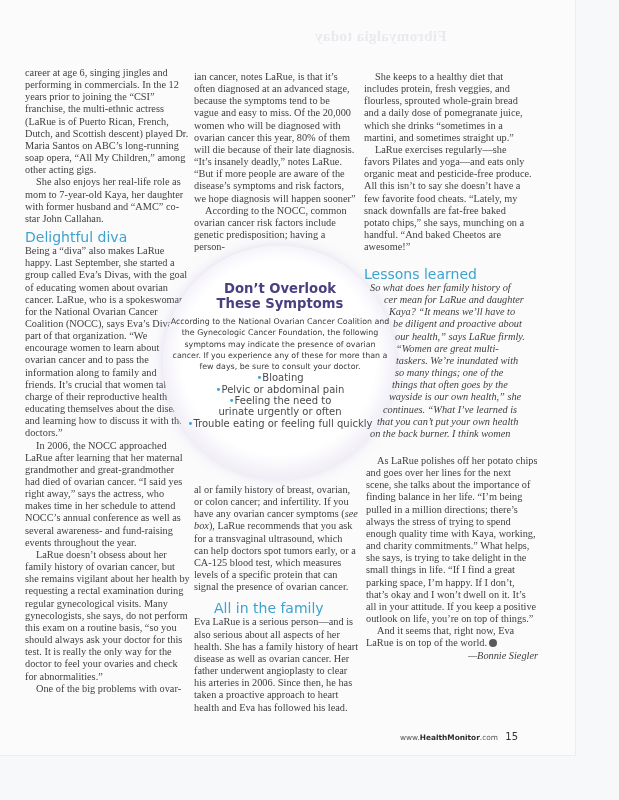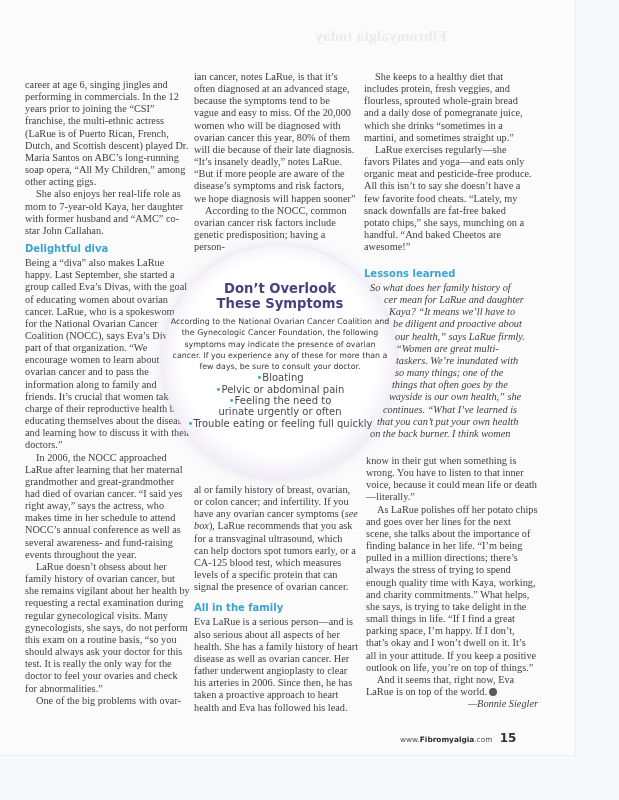--- a/index.html
+++ b/index.html
@@ -20,27 +20,27 @@
       position: absolute; left: 315px; top: 28px;
       font-family: "Liberation Serif", serif; font-size: 15px; font-weight: bold;
       color: #e9eaee; transform: scaleX(-1); letter-spacing: 0.3px;
     }
     .col {
       position: absolute; font-size: 10.3px; line-height: 12.15px;
       color: #3f3f42;
     }
     .col p { margin: 0; }
     .col p.ind { text-indent: 11px; }
-    .col1 { left: 25px; top: 79px; width: 165px; }
+    .col1 { left: 25px; top: 67px; width: 165px; }
     .col2 { left: 194px; top: 71px; width: 162px; }
     .col2b { left: 194px; top: 484px; width: 165px; }
     .col3 { left: 364px; top: 71px; width: 170px; }
     .subhead {
       font-family: "DejaVu Sans", "Liberation Sans", sans-serif;
-      font-size: 10px; font-weight: bold; color: #3ca3cf;
+      font-size: 14px; font-weight: normal; color: #3ca3cf;
       margin: 6px 0 2px 0; line-height: 12px;
     }
     .lessons-wrap { position: absolute; left: 364px; top: 268px; width: 175px;
       font-size: 10.3px; line-height: 12.15px; color: #3f3f42; }
     .lessons-wrap .subhead { margin-top: 0; }
     .shape-line { display: block; white-space: nowrap; font-style: italic; }
     .after { position: absolute; left: 366px; top: 455px; width: 172px;
       font-size: 10.3px; line-height: 12.15px; color: #3f3f42; }
     .after p { margin: 0; }
     .after p.ind { text-indent: 11px; }
@@ -57,21 +57,21 @@
     }
     .box-title { font-size: 13.2px; font-weight: bold; color: #4b3f7f; line-height: 15px; margin: 0 0 5px 0; text-align: center; }
     .box-intro { font-size: 7.9px; color: #3b3b3d; line-height: 11.3px; margin: 0; }
     .box-list { list-style: none; padding: 0; margin: 0; font-size: 10px; line-height: 11.3px; color: #4a4a4e; font-weight: normal; }
     .box-list li::before { content: "\2022 "; color: #3ca3cf; }
     .footer {
       position: absolute; left: 400px; top: 731px;
       font-family: "DejaVu Sans", "Liberation Sans", sans-serif; font-size: 7.4px; color: #555;
     }
     .footer b { color: #2e2e30; }
-    .footer .pgnum { font-weight: bold; font-size: 12px; margin-left: 5px; color: #333; }
+    .footer .pgnum { font-weight: normal; font-size: 10px; margin-left: 5px; color: #333; }
     .end-icon { display: inline-block; width: 8px; height: 8px; border-radius: 50%; background: #5a5a5e; vertical-align: -1px; margin-left: 2px; }
   </style>
 </head>
 <body>
 
 <div class="page">
   <div class="bleed">Fibromyalgia today</div>
 
   <div class="col col1">
     <p>career at age 6, singing jingles and performing in commercials. In the 12 years prior to joining the “CSI” franchise, the multi-ethnic actress (LaRue is of Puerto Rican, French, Dutch, and Scottish descent) played Dr. Maria Santos on ABC’s long-running soap opera, “All My Children,” among other acting gigs.</p>
@@ -98,21 +98,21 @@
     <ul class="box-list">
       <li>Bloating</li>
       <li>Pelvic or abdominal pain</li>
       <li style="padding:0 40px;">Feeling the need to urinate urgently or often</li>
       <li>Trouble eating or feeling full quickly</li>
     </ul>
   </div>
 
   <div class="col col2b">
     <p><span>al or family history of breast, ovarian, or colon cancer; and infertility. If you have any ovarian cancer symptoms (</span><em>see box</em><span>), LaRue recommends that you ask for a transvaginal ultrasound, which can help doctors spot tumors early, or a CA-125 blood test, which measures levels of a specific protein that can signal the presence of ovarian cancer.</span></p>
-    <div class="subhead" style="margin-top:9px;">All in the family</div>
+    <div class="subhead" style="margin-top:9px;margin-left:20px;">All in the family</div>
     <p>Eva LaRue is a serious person—and is also serious about all aspects of her health. She has a family history of heart disease as well as ovarian cancer. Her father underwent angioplasty to clear his arteries in 2006. Since then, he has taken a proactive approach to heart health and Eva has followed his lead.</p>
   </div>
 
   <div class="col col3">
     <p class="ind">She keeps to a healthy diet that includes protein, fresh veggies, and flourless, sprouted whole-grain bread and a daily dose of pomegranate juice, which she drinks “sometimes in a martini, and sometimes straight up.”</p>
     <p class="ind">LaRue exercises regularly—she favors Pilates and yoga—and eats only organic meat and pesticide-free produce. All this isn’t to say she doesn’t have a few favorite food cheats. “Lately, my snack downfalls are fat-free baked potato chips,” she says, munching on a handful. “And baked Cheetos are awesome!”</p>
   </div>
 
   <div class="lessons-wrap">
     <div class="subhead">Lessons learned</div>
@@ -125,23 +125,22 @@
     <span class="shape-line" style="padding-left:32px">taskers. We’re inundated with</span>
     <span class="shape-line" style="padding-left:31px">so many things; one of the</span>
     <span class="shape-line" style="padding-left:28px">things that often goes by the</span>
     <span class="shape-line" style="padding-left:25px">wayside is our own health,” she</span>
     <span class="shape-line" style="padding-left:19px">continues. “What I’ve learned is</span>
     <span class="shape-line" style="padding-left:13px">that you can’t put your own health</span>
     <span class="shape-line" style="padding-left:6px">on the back burner. I think women</span>
   </div>
 
   <div class="after">
-    <p>know in their gut when something is wrong. You have to listen to that inner voice, because it could mean life or death—literally.”</p>
     <p class="ind">As LaRue polishes off her potato chips and goes over her lines for the next scene, she talks about the importance of finding balance in her life. “I’m being pulled in a million directions; there’s always the stress of trying to spend enough quality time with Kaya, working, and charity commitments.” What helps, she says, is trying to take delight in the small things in life. “If I find a great parking space, I’m happy. If I don’t, that’s okay and I won’t dwell on it. It’s all in your attitude. If you keep a positive outlook on life, you’re on top of things.”</p>
     <p class="ind"><span>And it seems that, right now, Eva LaRue is on top of the world.</span><span class="end-icon"></span></p>
     <p class="byline">—Bonnie Siegler</p>
   </div>
 
   <div class="footer">
-    <span><span>www.</span><b>Fibromyalgia</b><span>.com</span></span>
+    <span><span>www.</span><b>HealthMonitor</b><span>.com</span></span>
     <span class="pgnum">15</span>
   </div>
 </div>
 
 </body></html>

